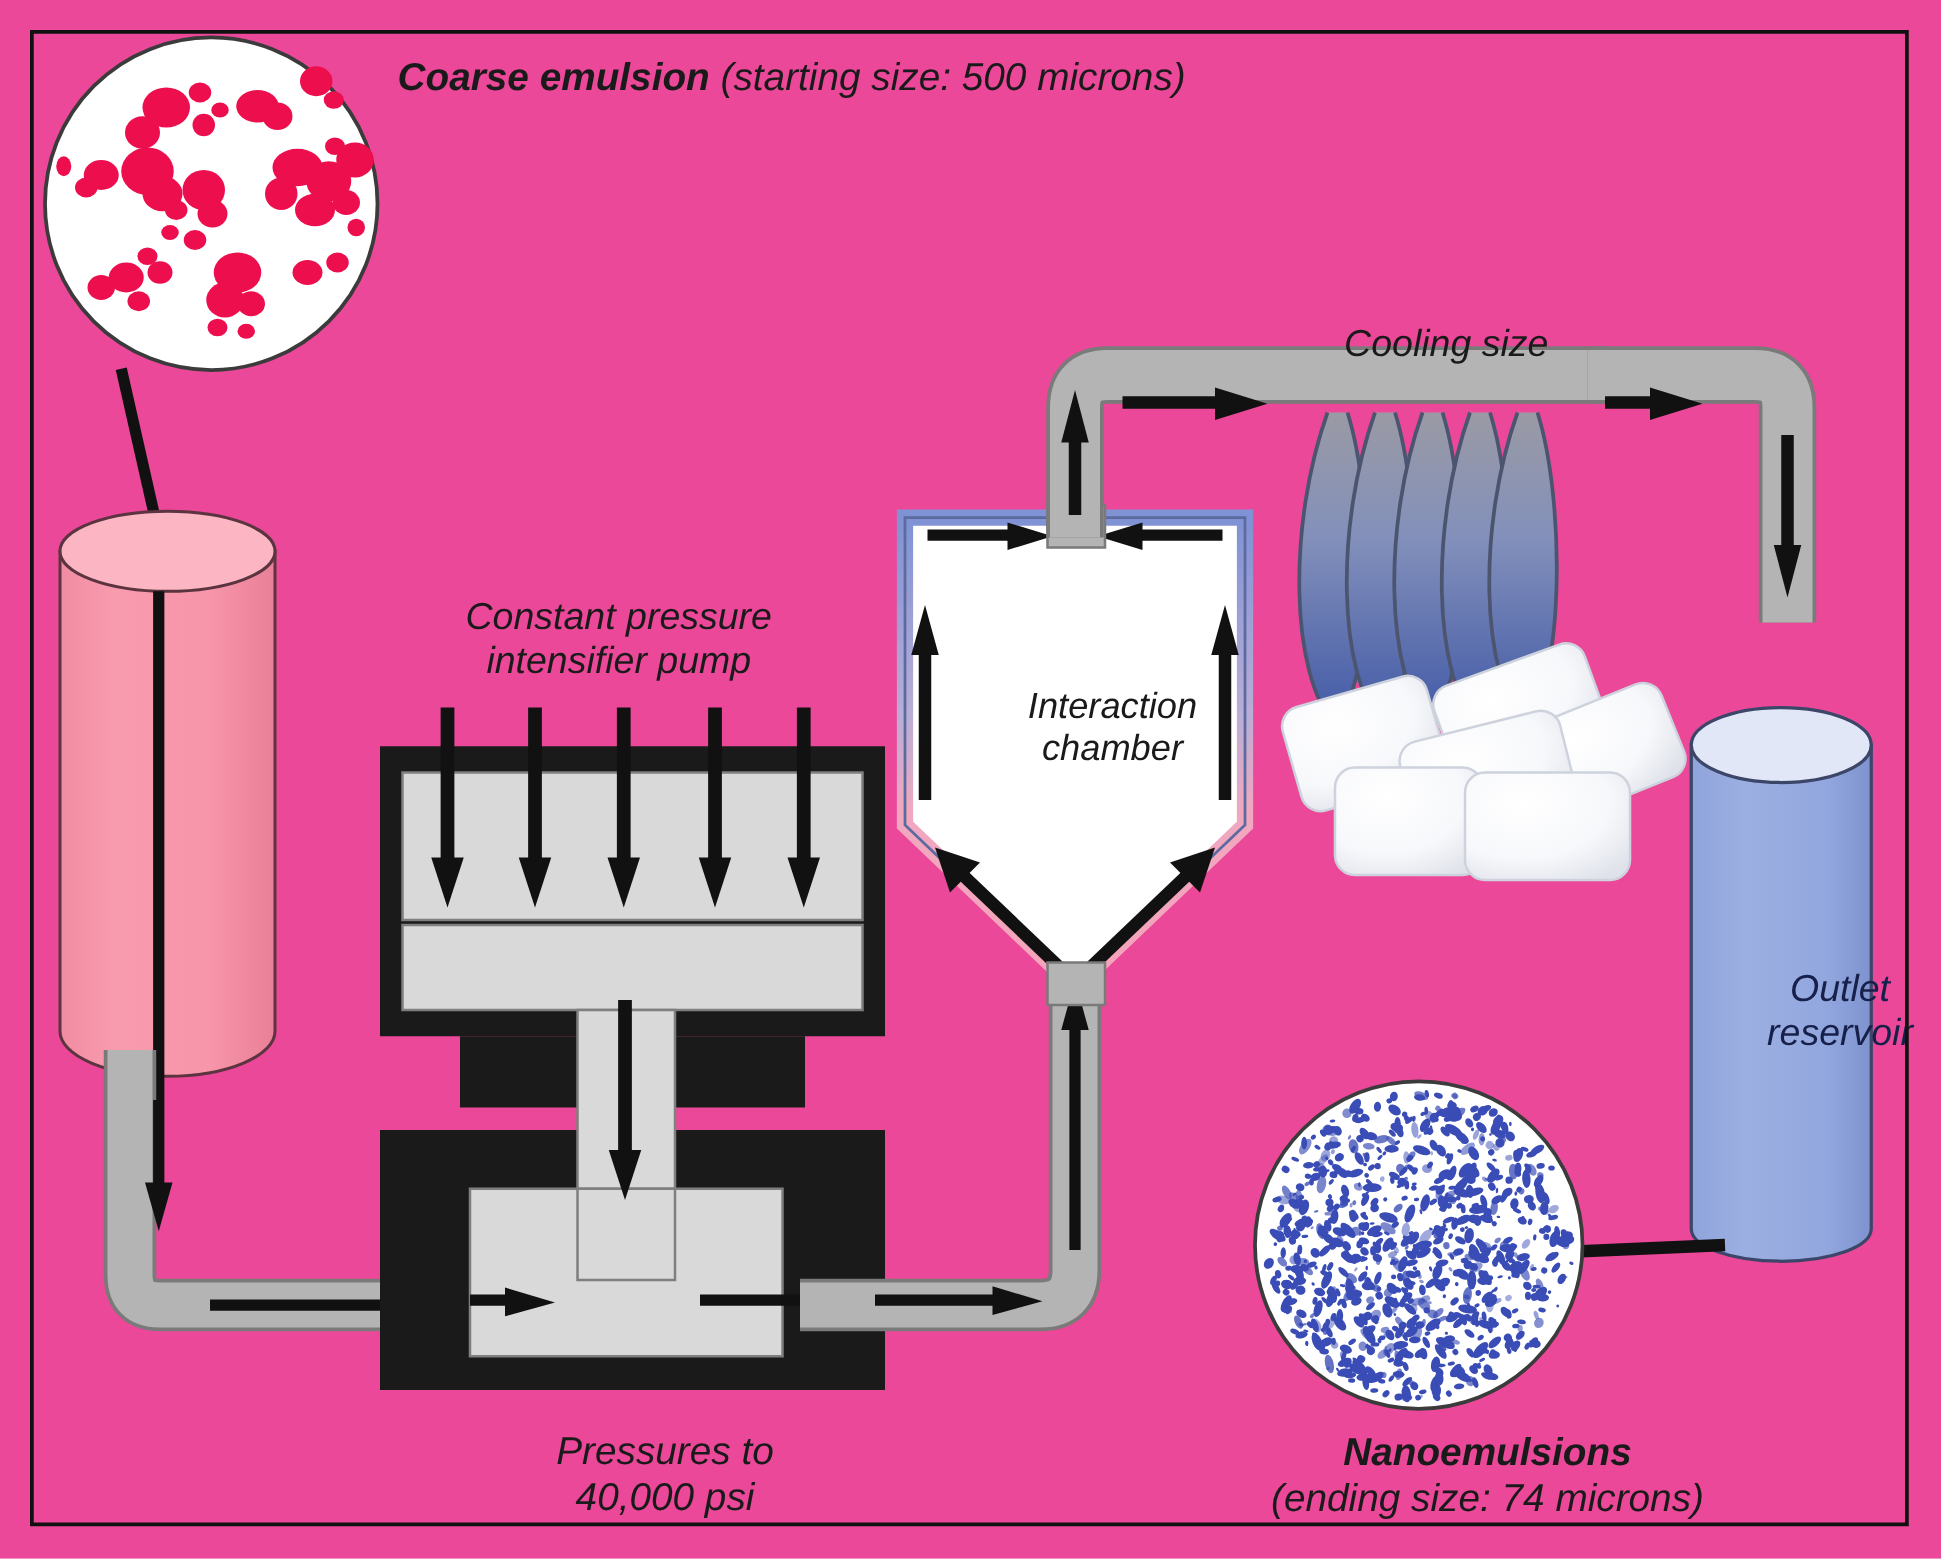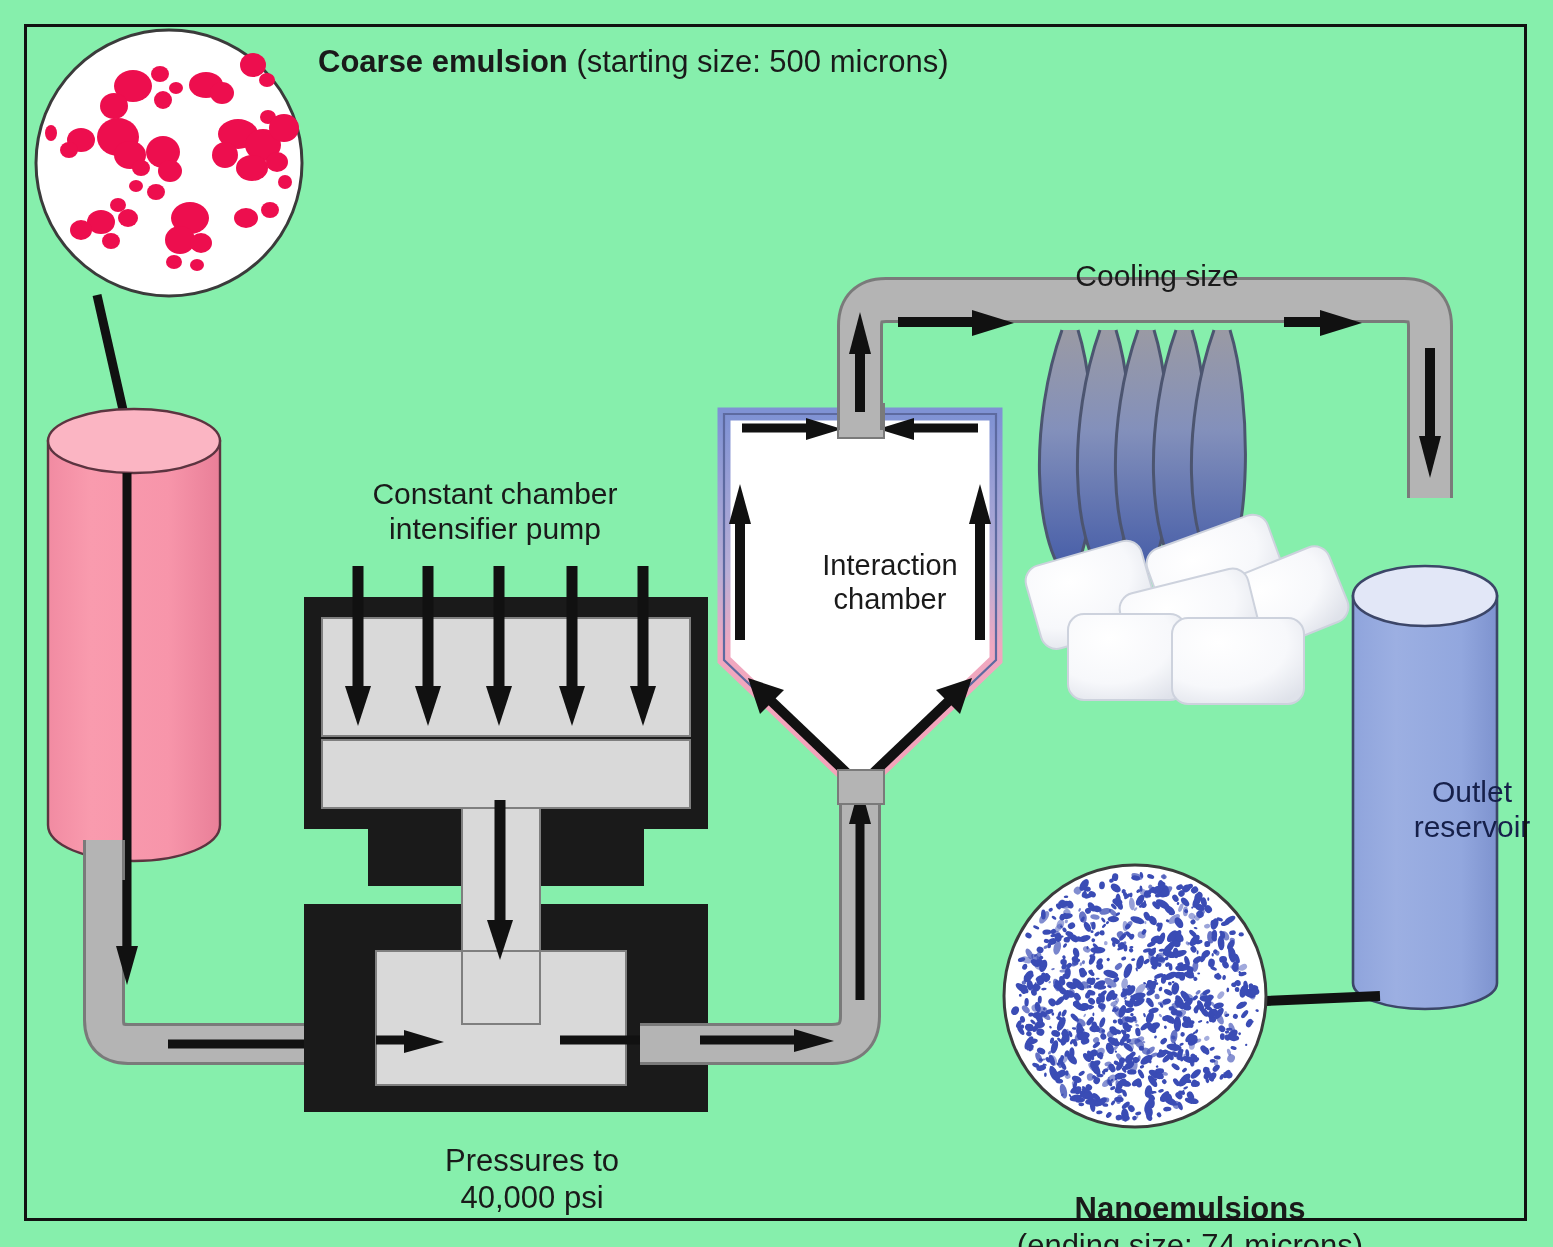--- a/index.html
+++ b/index.html
@@ -8,22 +8,23 @@
     padding: 0;
     background: #ffffff;
   }
   body {
     font-family: "Liberation Sans", sans-serif;
   }
   #stage {
     position: relative;
     width: 1553px;
     height: 1247px;
-    background: #86efac;
+    background: #ec4899;
     overflow: hidden;
+    font-style: italic;
   }
   #frame {
     position: absolute;
     left: 24px;
     top: 24px;
     width: 1503px;
     height: 1197px;
     border: 3px solid #111111;
     box-sizing: border-box;
     pointer-events: none;
@@ -73,21 +74,21 @@
     width: 200px;
     font-size: 30px;
     color: #16204a;
   }
   #label-nano {
     left: 960px;
     top: 1144px;
     width: 460px;
     font-size: 31px;
   }
-  #label-nano .b { font-weight: bold; display: block; margin-top: 47px; }
+  #label-nano .b { font-weight: bold; display: block; }
   svg.layer {
     position: absolute;
     left: 0;
     top: 0;
     width: 1553px;
     height: 1247px;
   }
 </style>
 </head>
 <body>
@@ -1218,21 +1219,21 @@
           <ellipse cx="1179.9" cy="1084.7" rx="1.62" ry="1.16" transform="rotate(171 1179.9 1084.7)"></ellipse>
           <ellipse cx="1186.1" cy="911.1" rx="2.10" ry="1.93" transform="rotate(41 1186.1 911.1)"></ellipse>
           <ellipse cx="1064.3" cy="1033.7" rx="2.99" ry="2.81" transform="rotate(45 1064.3 1033.7)"></ellipse>
           <ellipse cx="1181.5" cy="893.5" rx="3.31" ry="2.79" transform="rotate(136 1181.5 893.5)"></ellipse>
         </g>
     </g>
   </svg>
 
   <div class="lbl" id="title-coarse"><span class="b">Coarse emulsion</span><span> (starting size: 500 microns)</span></div>
 
-  <div class="lbl" id="label-pump">Constant chamber
+  <div class="lbl" id="label-pump">Constant pressure
 intensifier pump</div>
 
   <div class="lbl" id="label-pressure">Pressures to
 40,000 psi</div>
 
   <div class="lbl" id="label-chamber">Interaction
 chamber</div>
 
   <div class="lbl" id="label-cooling">Cooling size</div>
 

